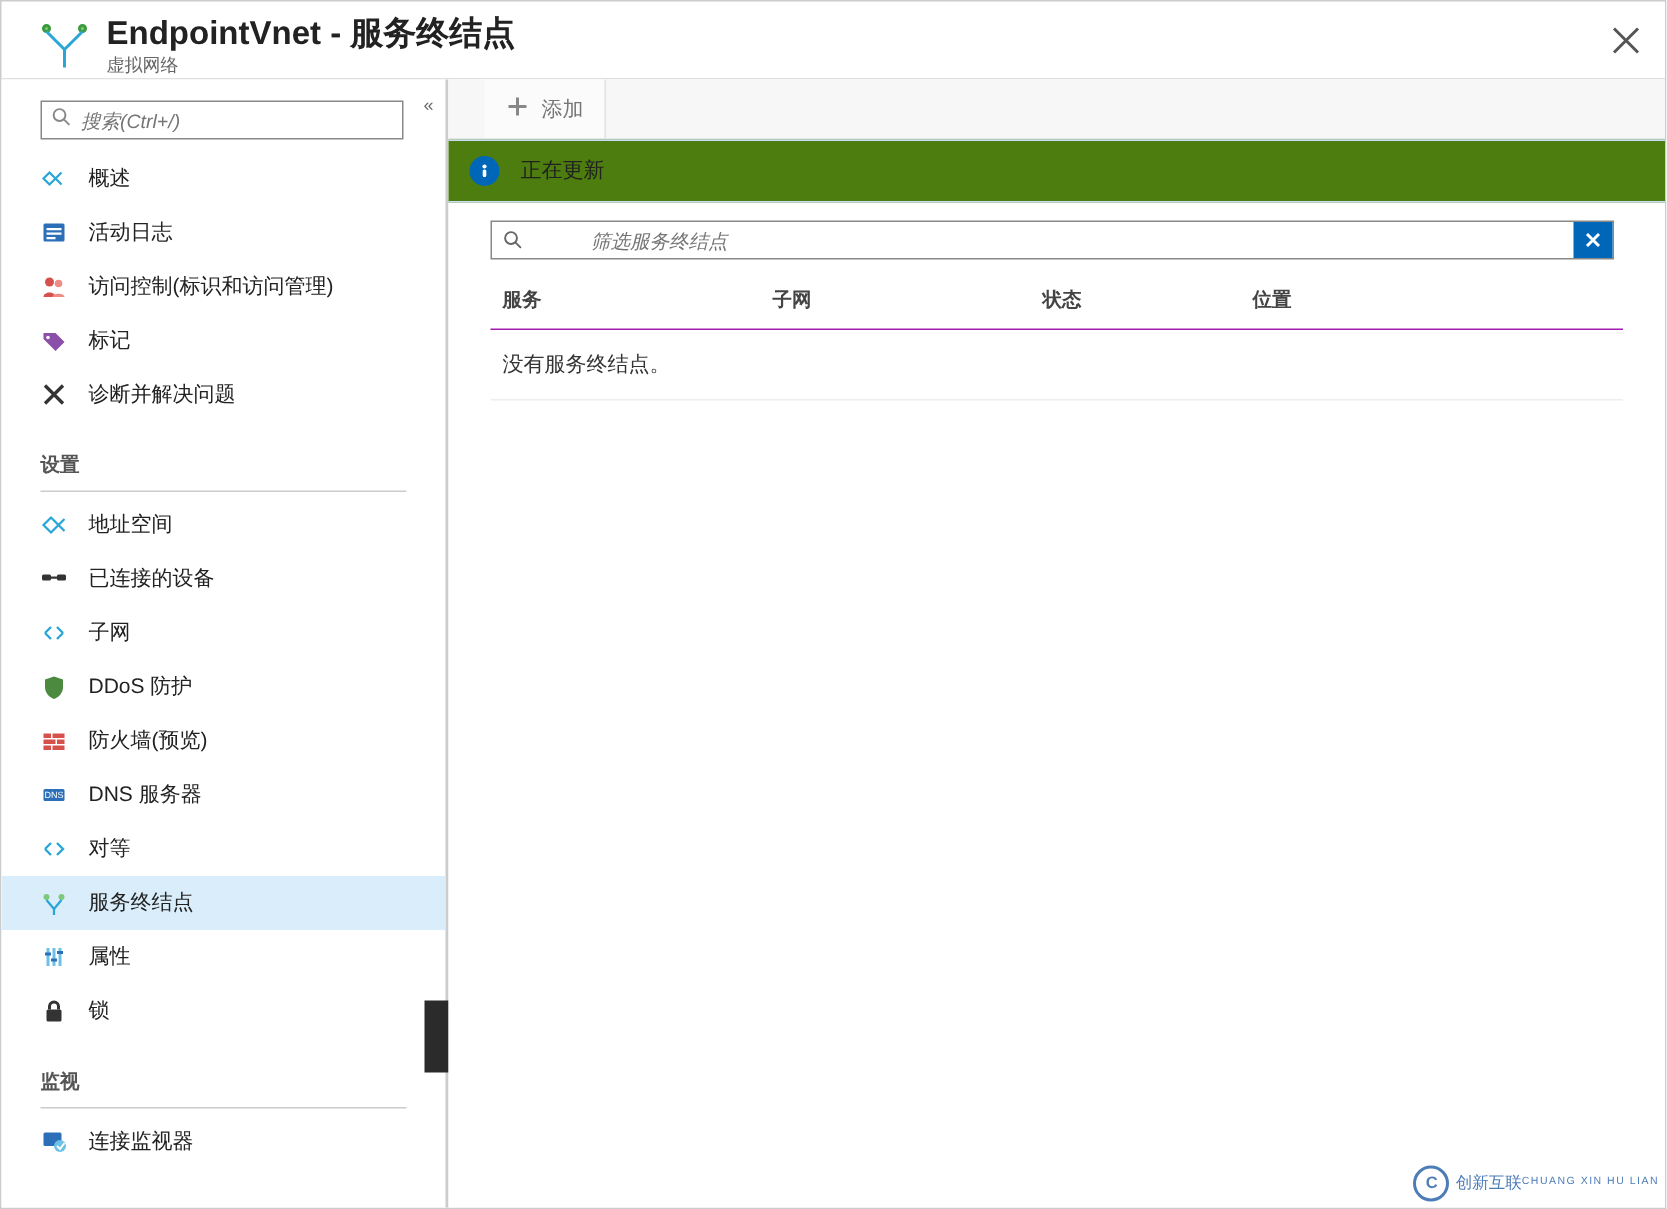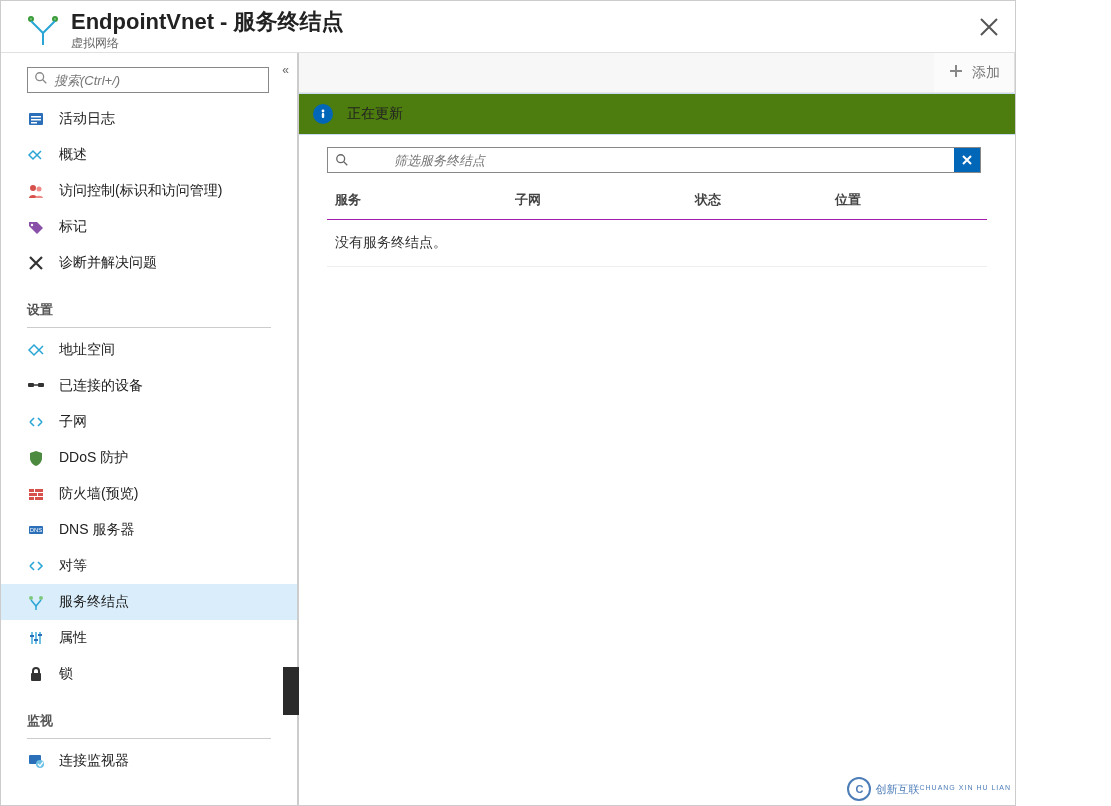--- a/index.html
+++ b/index.html
@@ -1,17 +1,17 @@
 <!DOCTYPE html>
 <html><head>
 <meta charset="utf-8">
 <style>
   * { box-sizing: border-box; margin: 0; padding: 0; }
   html, body { width: 1111px; height: 806px; font-family: "Segoe UI", "Microsoft YaHei", Arial, sans-serif; background: #fff; color: #333; overflow: hidden; }
-  .frame { position: relative; width: 1016px; height: 806px; border: 1px solid #ccc; background: #fff; }
+  .frame { position: relative; width: 1111px; height: 806px; border: 1px solid #ccc; background: #fff; }
 
   
   .header { position: relative; height: 52px; border-bottom: 1px solid #e0e0e0; padding: 6px 20px 4px 20px; }
   .header-icon { position: absolute; left: 24px; top: 10px; width: 36px; height: 36px; }
   .header-title { position: absolute; left: 70px; top: 6px; font-size: 22px; font-weight: 600; color: #222; }
   .header-sub   { position: absolute; left: 70px; top: 34px; font-size: 12px; color: #666; }
   .close-btn { position: absolute; right: 14px; top: 14px; width: 24px; height: 24px; cursor: pointer; }
   .close-btn svg { width: 24px; height: 24px; }
 
   
@@ -31,21 +31,21 @@
   
   .nav-list { overflow-y: auto; }
   .nav-group-title { padding: 20px 26px 4px 26px; font-size: 13px; font-weight: 600; color: #555; }
   .nav-group-hr { margin: 4px 26px 4px 26px; border: none; border-top: 1px solid #ccc; }
   .nav-item { display: flex; align-items: center; height: 36px; padding: 0 26px; font-size: 14px; cursor: pointer; color: #222; }
   .nav-item.selected { background: #d9edfa; }
   .nav-icon { width: 18px; height: 18px; margin-right: 14px; display: inline-flex; align-items: center; justify-content: center; flex-shrink: 0; }
   .nav-icon svg { width: 18px; height: 18px; }
 
   
-  .toolbar { height: 40px; border-bottom: 1px solid #e7e7e7; display: flex; align-items: stretch; padding-left: 24px; background: #f7f7f7; justify-content: flex-end; }
+  .toolbar { height: 40px; border-bottom: 1px solid #e7e7e7; display: flex; align-items: stretch; padding-left: 24px; background: #f7f7f7; }
   .toolbar-btn { display: flex; align-items: center; padding: 0 14px; border-right: 1px solid #e0e0e0; color: #777; font-size: 14px; cursor: pointer; background: #fbfbfb; }
   .toolbar-btn svg { width: 16px; height: 16px; margin-right: 8px; fill: #888; }
 
   
   .banner { height: 42px; background: #4d7c0f; border-top: 1px solid #c8ddf5; border-bottom: 1px solid #c8ddf5; display: flex; align-items: center; padding: 0 14px; font-size: 14px; color: #222; }
   .banner-icon { width: 20px; height: 20px; border-radius: 50%; background: #0067b8; display: flex; align-items: center; justify-content: center; margin-right: 14px; }
   .banner-icon svg { fill: #fff; width: 12px; height: 12px; }
 
   
   .filter-wrap { padding: 12px 34px 6px 28px; }
@@ -112,36 +112,36 @@
           </span>
           <input type="text" placeholder="搜索(Ctrl+/)" style="">
         </div>
       </div>
 
       <div class="nav-list">
 
         <div class="nav-item">
           <span class="nav-icon">
               <svg viewBox="0 0 18 18">
+                <path d="M2 9 L6 5 L10 9 L6 13 Z" fill="none" stroke="#2aa6d6" stroke-width="1.5"></path>
+                <path d="M10 9 L14 5 M10 9 L14 13" stroke="#2aa6d6" stroke-width="1.5"></path>
+              </svg>
+            </span>
+          <span>概述</span>
+        </div>
+        <div class="nav-item">
+          <span class="nav-icon">
+              <svg viewBox="0 0 18 18">
                 <rect x="2" y="3" width="14" height="12" rx="1" fill="#2a6fb8"></rect>
                 <rect x="4" y="6" width="10" height="1.5" fill="#fff"></rect>
                 <rect x="4" y="9" width="10" height="1.5" fill="#fff"></rect>
                 <rect x="4" y="12" width="6" height="1.5" fill="#fff"></rect>
               </svg>
             </span>
           <span>活动日志</span>
-        </div>
-        <div class="nav-item">
-          <span class="nav-icon">
-              <svg viewBox="0 0 18 18">
-                <path d="M2 9 L6 5 L10 9 L6 13 Z" fill="none" stroke="#2aa6d6" stroke-width="1.5"></path>
-                <path d="M10 9 L14 5 M10 9 L14 13" stroke="#2aa6d6" stroke-width="1.5"></path>
-              </svg>
-            </span>
-          <span>概述</span>
         </div>
         <div class="nav-item">
           <span class="nav-icon">
               <svg viewBox="0 0 18 18">
                 <circle cx="6" cy="6" r="3" fill="#d6504c"></circle>
                 <path d="M2 16 C2 12 10 12 10 16" fill="#d6504c"></path>
                 <circle cx="12" cy="7" r="2.5" fill="#ef8b87"></circle>
                 <path d="M8 16 C8 13 16 13 16 16" fill="#ef8b87"></path>
               </svg>
             </span>

